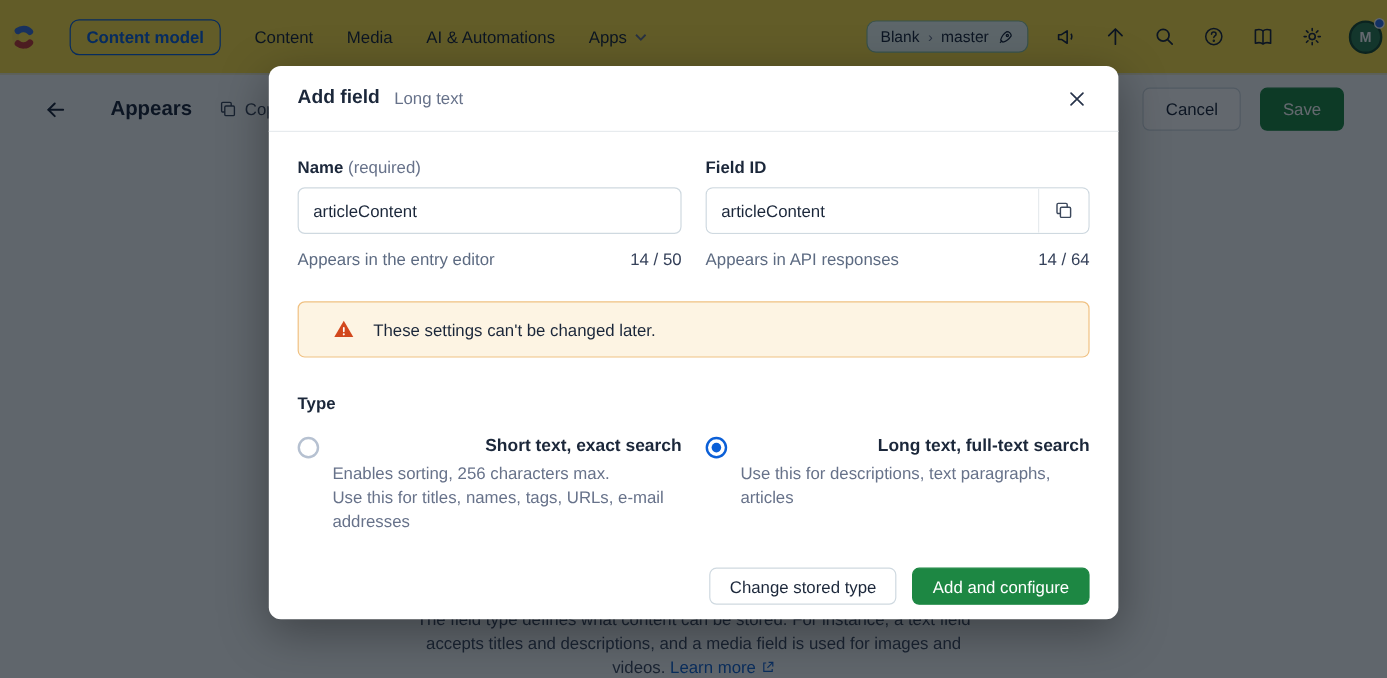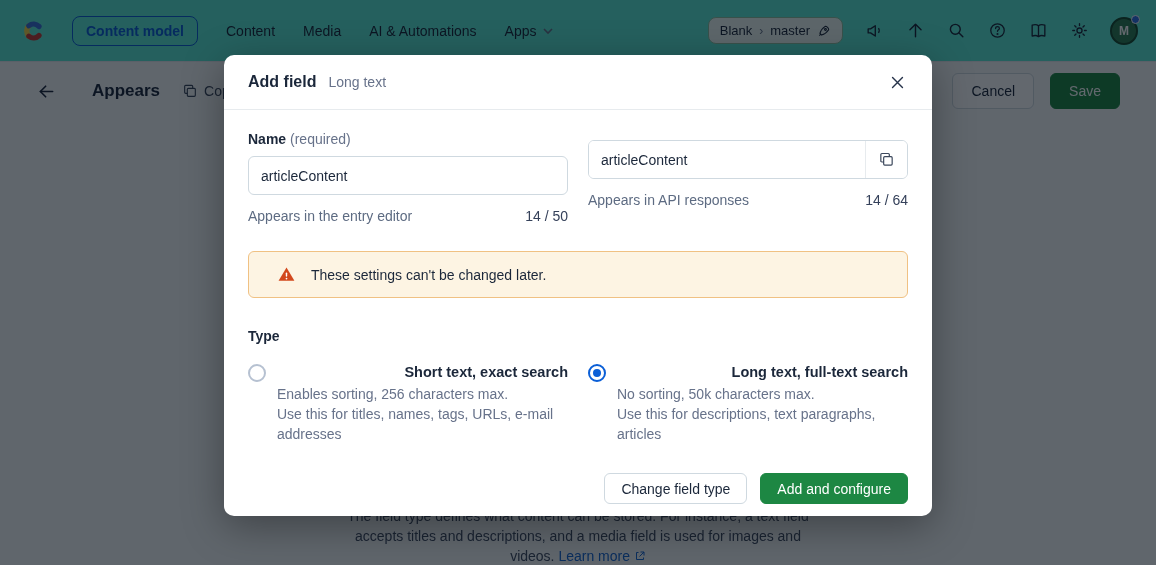--- a/index.html
+++ b/index.html
@@ -1,22 +1,22 @@
 <!DOCTYPE html>
 <html style="--accent_blue: #0b5fd7; --accent_green: #1d8743; --warning_bg: #fdf4e3; --warning_border: #f0c183; --warning_icon: #d2481d; --text_dark: #1b273a; --text_gray: #67728a; --border_gray: #cfd9e0;"><head>
 <meta charset="utf-8">
 <style>
   * { margin:0; padding:0; box-sizing:border-box; }
   html,body { width:1156px; height:565px; }
   body { font-family:"Liberation Sans", sans-serif; color:var(--text_dark,#1b273a); }
   .page { position:relative; width:1156px; height:565px; background:#f7f9fa; overflow:hidden; }
 
   
-  .topbar { position:absolute; top:0; left:0; right:0; height:62px; background:#5eead4;
-            border-bottom:1px solid #e7ebee; display:flex; align-items:center; padding:0 18px; z-index:1; }
+  .topbar { position:absolute; top:0; left:0; right:0; height:62px; background:#fde047;
+            border-bottom:1px solid #e7ebee; display:flex; align-items:center; padding:0 4px; z-index:1; }
   .brand { width:30px; height:30px; display:flex; align-items:center; justify-content:center; margin-right:24px; cursor:pointer; }
   .nav { display:flex; align-items:center; gap:28px; }
   .nav-item { font-size:14px; font-weight:500; color:var(--text_dark); cursor:pointer; display:flex; align-items:center; gap:6px; }
   .nav-item.active { color:var(--accent_blue); border:1px solid var(--accent_blue); border-radius:8px; padding:6px 13px; font-weight:600; }
   .topbar-right { margin-left:auto; display:flex; align-items:center; gap:21px; }
   .env-pill { display:flex; align-items:center; gap:7px; border:1px solid #8fc3a4; background:#f0faf4;
               border-radius:8px; padding:5px 11px; font-size:13px; cursor:pointer; }
   .env-pill .sep { color:#67728a; font-size:12px; }
   .icon-btn { width:20px; height:20px; display:flex; align-items:center; justify-content:center; cursor:pointer; color:var(--text_dark); }
   .avatar-wrap { position:relative; width:28px; height:28px; cursor:pointer; }
@@ -207,20 +207,21 @@
             <span>Name</span>
             <span class="req">(required)</span>
           </div>
           <input class="text-input" type="text" value="articleContent" style="">
           <div class="helper-row">
             <span>Appears in the entry editor</span>
             <span class="char-counter">14 / 50</span>
           </div>
         </div>
         <div>
+          <div class="field-label">Field ID</div>
           <div class="id-group">
             <input type="text" value="articleContent" style="">
             <button class="copy-btn">
               <svg width="17" height="17" viewBox="0 0 24 24" fill="none" stroke="currentColor" stroke-width="1.7">
                 <rect x="8" y="8" width="12" height="12" rx="1.5"></rect>
                   <path d="M16 8V5a1.5 1.5 0 0 0-1.5-1.5h-9A1.5 1.5 0 0 0 4 5v9A1.5 1.5 0 0 0 5.5 15.5H8"></path>
               </svg>
             </button>
           </div>
           <div class="helper-row">
@@ -250,27 +251,26 @@
               <div>Enables sorting, 256 characters max.</div>
               <div>Use this for titles, names, tags, URLs, e-mail addresses</div>
             </div>
           </div>
         </div>
         <div class="radio-option">
           <span class="radio selected"></span>
           <div>
             <div class="option-title">Long text, full-text search</div>
             <div class="option-desc">
-              <div>No sorting, 50k characters max.</div>
               <div>Use this for descriptions, text paragraphs, articles</div>
             </div>
           </div>
         </div>
       </div>
 
       <div class="modal-footer">
-        <button class="btn btn-secondary btn-sm">Change field type</button>
+        <button class="btn btn-secondary btn-sm">Change stored type</button>
         <button class="btn btn-primary btn-sm">Add and configure</button>
       </div>
     </div>
   </div>
 
 </div>
 
 </body></html>

